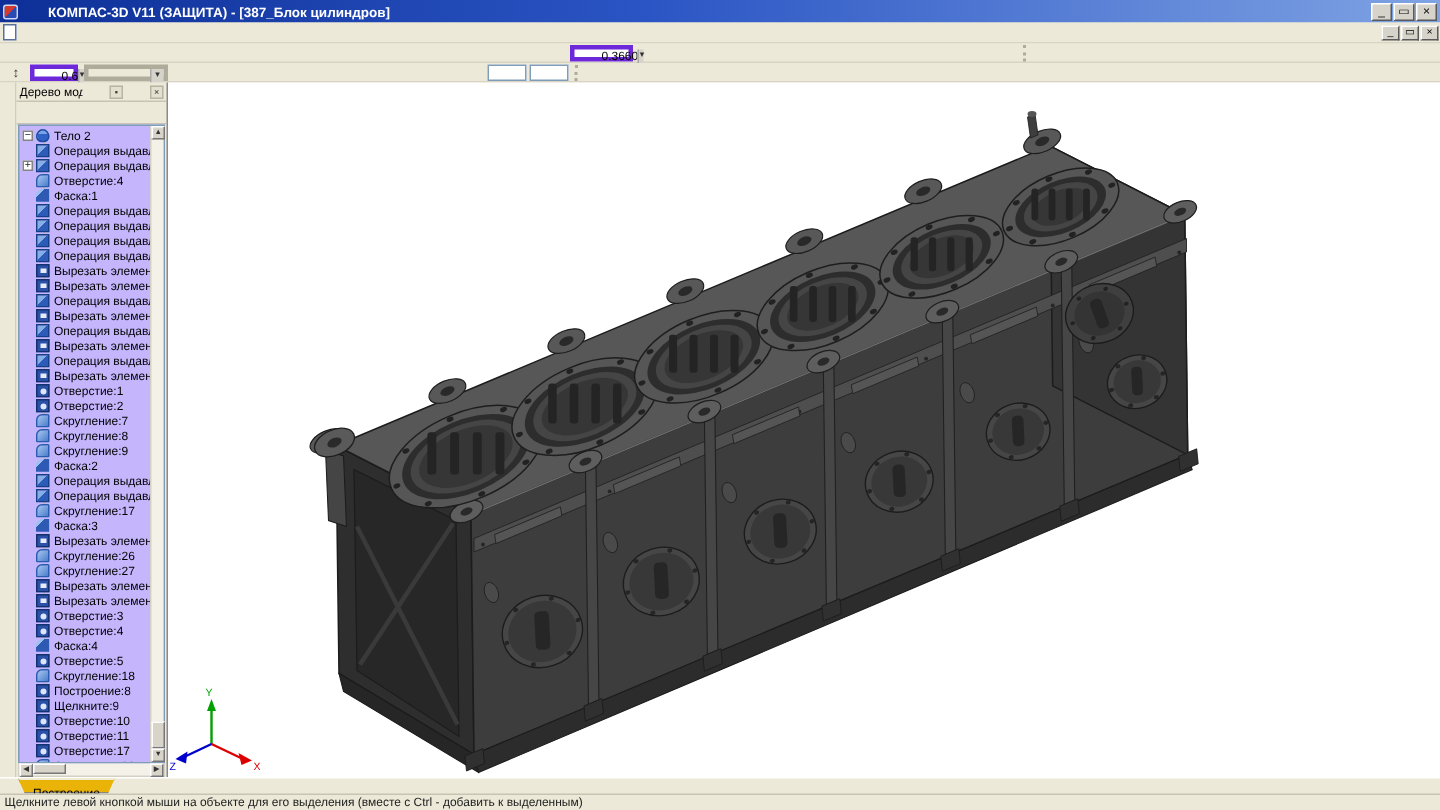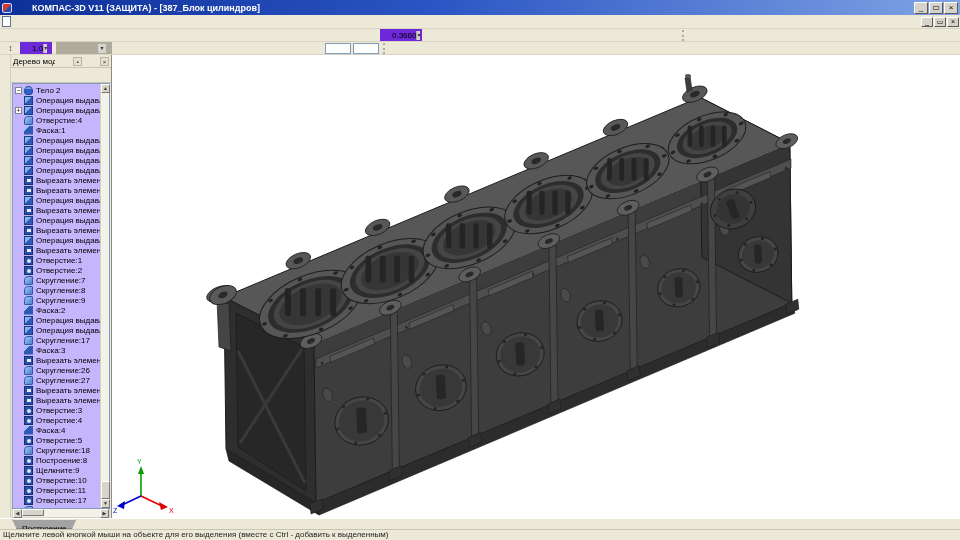--- a/index.html
+++ b/index.html
@@ -16,21 +16,21 @@
   
   .menubar{height:14px;display:flex;align-items:center;padding-left:2px;background:#ece9d8;border-bottom:1px solid #d8d4c4}
   .doc-icon{width:9px;height:11px;background:#fff;border:1px solid #5a6f9a;margin-right:4px;flex:none}
   .menu-item{padding:1px 6px;white-space:nowrap}
   .menubar .wbtns{margin-left:auto;margin-right:1px}
   .wbtn.small{width:12px;height:10px;font-size:7px;line-height:8px}
 
   
   .toolbar{height:13px;display:flex;align-items:center;background:#ece9d8;border-bottom:1px solid #d8d4c4;padding-left:3px}
   .tb-ico{width:15px;height:12px;display:flex;align-items:center;justify-content:center;font-size:9px;color:#3a3a3a;flex:none;cursor:default}
-  .combo{height:11px;background:#fff;border:6px solid #6d28d9;display:flex;align-items:center;font-size:8px;padding-left:6px;margin:0 2px;flex:none}
+  .combo{height:11px;background:#fff;border:3px solid #6d28d9;display:flex;align-items:flex-start;font-size:8px;padding-left:18px;margin:0 2px;flex:none}
   .combo .caret{margin-left:auto;width:9px;height:9px;background:#d6d3ca;border-left:1px solid #aaa;font-size:6px;line-height:8px;text-align:center;color:#333}
   .combo.dis{background:#ece9d8;border-color:#b0ac9c}
   .field{width:26px;height:11px;background:#fff;border:1px solid #7f9db9;margin:0 1px}
   .grip{width:4px;height:11px;border-left:2px dotted #b0ac9c;margin:0 3px}
 
   
   .main{display:flex;height:463px}
   .compactbar{width:11px;background:#ece9d8;border-right:1px solid #d0ccc0;display:flex;flex-direction:column;align-items:center;padding-top:2px;gap:1px}
   .cp-ico{width:10px;height:10px;font-size:7px;line-height:10px;text-align:center;color:#2a52a8;flex:none}
 
@@ -65,21 +65,21 @@
   .sb-btn{height:9px;width:9px;background:#d8d4ca;border:1px solid;border-color:#fff #777 #777 #fff;font-size:5px;line-height:7px;text-align:center;color:#333;flex:none}
   .vsb-thumb{margin-top:auto;height:18px;width:9px;background:#d8d4ca;border:1px solid;border-color:#fff #777 #777 #fff;flex:none}
   .hsb{height:9px;display:flex;background:#f4f2e8;border:1px solid #d4d0c4;border-top:none}
   .hsb-thumb{width:22px;height:7px;background:#d8d4ca;border:1px solid;border-color:#fff #777 #777 #fff;flex:none}
 
   .viewport{flex:1;background:#fff;position:relative;overflow:hidden}
   .viewport svg{display:block}
 
   
   .tabsrow{height:11px;background:#ece9d8;display:flex;align-items:stretch;border-top:1px solid #fff}
-  .tab{margin-left:12px;padding:4px 9px;font-size:8px;line-height:10px;background:#a3a3a3;border:1px solid #888;border-top:1px solid #ece9d8;clip-path:polygon(0 0,100% 0,93% 100%,7% 100%)}
+  .tab{margin-left:12px;padding:4px 9px;font-size:8px;line-height:10px;background:#eab308;border:1px solid #888;border-top:1px solid #ece9d8;clip-path:polygon(0 0,100% 0,93% 100%,7% 100%)}
   .statusbar{height:11px;background:#ece9d8;border-top:1px solid #c8c4b4;display:flex;padding:0 3px;font-size:8px;color:#222;white-space:nowrap;overflow:hidden}
 </style>
 </head>
 <body>
 
 <div class="titlebar" data-name="title-bar">
   <span class="app-icon" data-name="app-logo-icon"></span>
   <span class="title-text" data-name="window-title">КОМПАС-3D V11 (ЗАЩИТА) - [387_Блок цилиндров]</span>
   <span class="wbtns">
     <span class="wbtn" data-name="minimize-button">_</span>
@@ -161,21 +161,21 @@
       <span class="tb-ico" data-name="toolbar-icon"></span>
       <span class="tb-ico" data-name="toolbar-icon"></span>
       <span class="tb-ico" data-name="toolbar-icon"></span>
     </span>
   <span class="grip" data-name="toolbar-grip"></span>
 </div>
 
 <div class="toolbar" data-name="current-state-toolbar">
   <span class="tb-ico" data-name="current-step-icon">↕</span>
   <span class="combo" style="width:32px" data-name="step-combo">
-    <span data-name="step-value">1.0</span>
+    <span data-name="step-value">0.6</span>
     <span class="caret" data-name="chevron-down-icon">▾</span>
   </span>
   <span class="combo dis" style="width:56px" data-name="state-combo">
     <span class="caret" data-name="chevron-down-icon">▾</span>
   </span>
   <span style="display:flex">
 
   <span class="tb-ico" data-name="toolbar-icon"></span>
       <span class="tb-ico" data-name="toolbar-icon"></span>
       <span class="tb-ico" data-name="toolbar-icon"></span>

